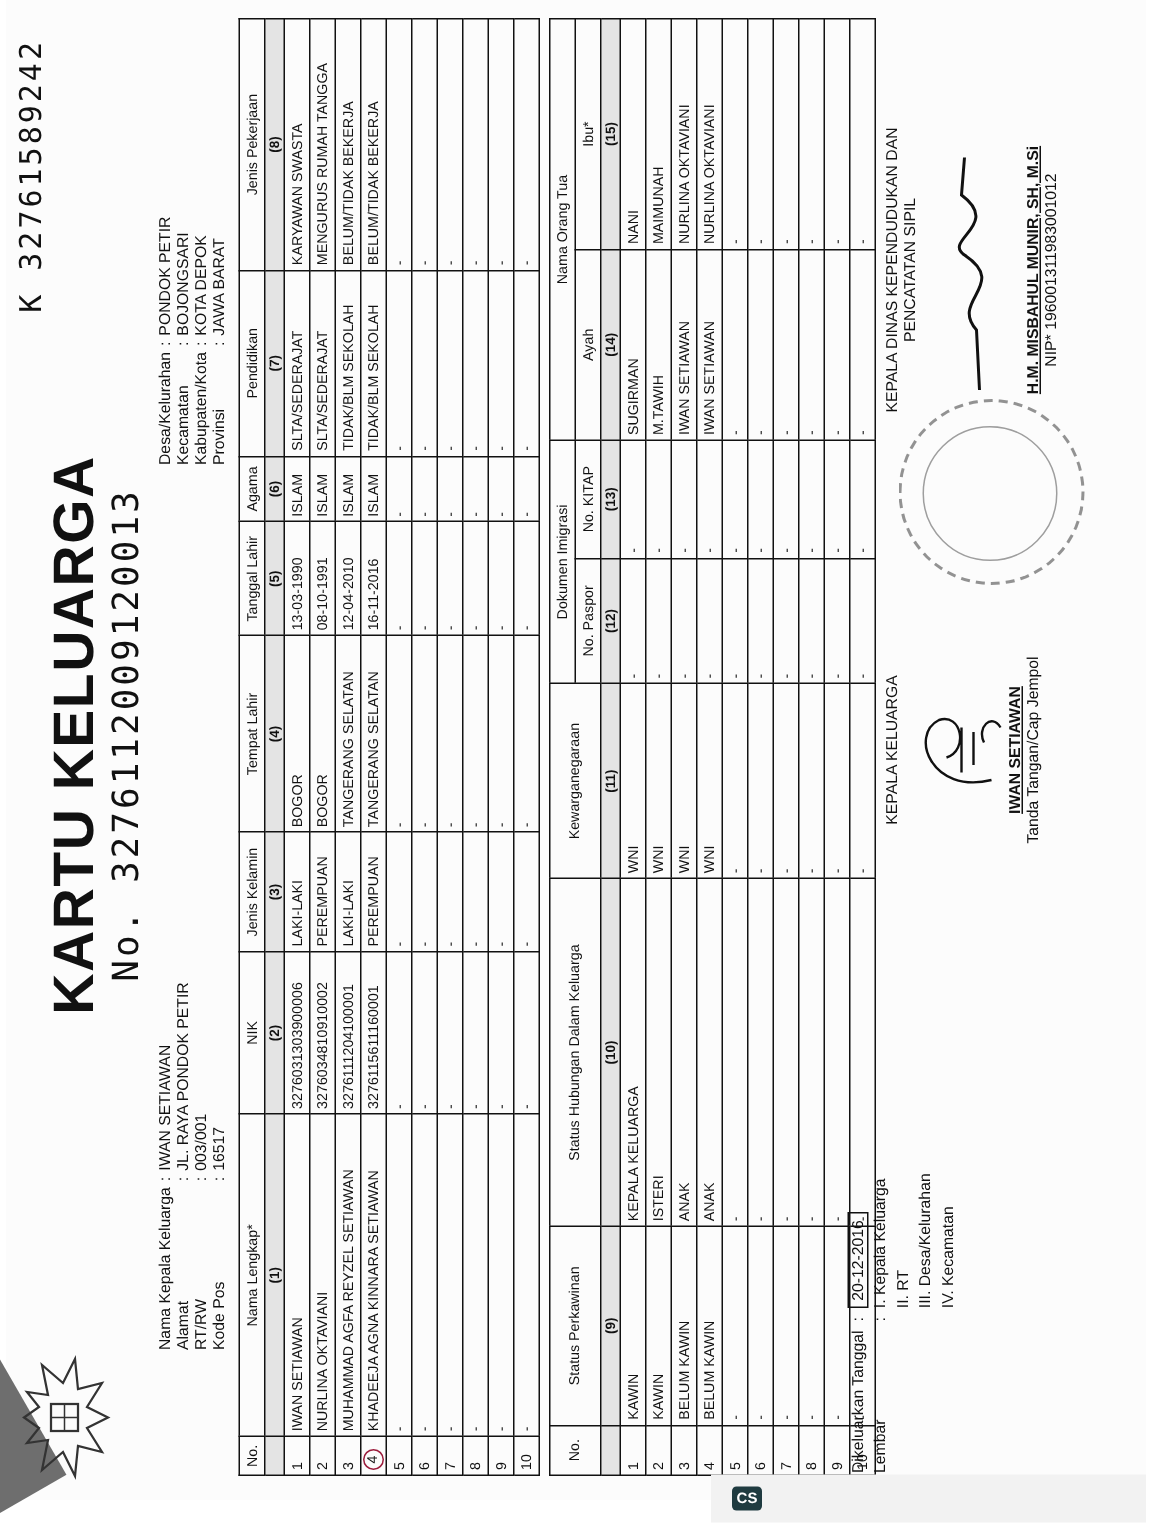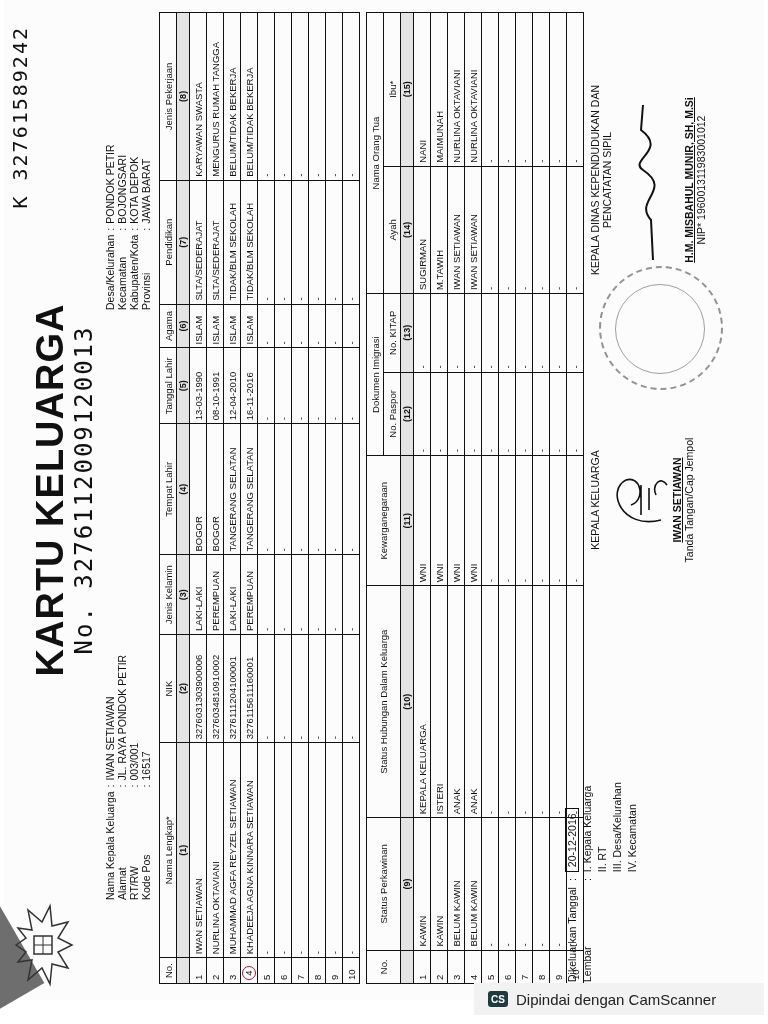--- a/index.html
+++ b/index.html
@@ -438,14 +438,13 @@
           <path d="M20 40 L60 38 C80 20 90 60 110 30 C120 15 130 55 150 28 L175 30" fill="none" stroke="#111" stroke-width="2"></path>
         </svg>
     </div>
     <div class="sign-name">H.M. MISBAHUL MUNIR, SH, M.Si</div>
     <div>NIP* 196001311983001012</div>
   </div>
 </div>
 
 <div class="cs-bar">
   <div class="cs-logo">CS</div>
-  <div class="cs-text">Dipindai dengan CamScanner</div>
 </div>
 
 </body></html>

